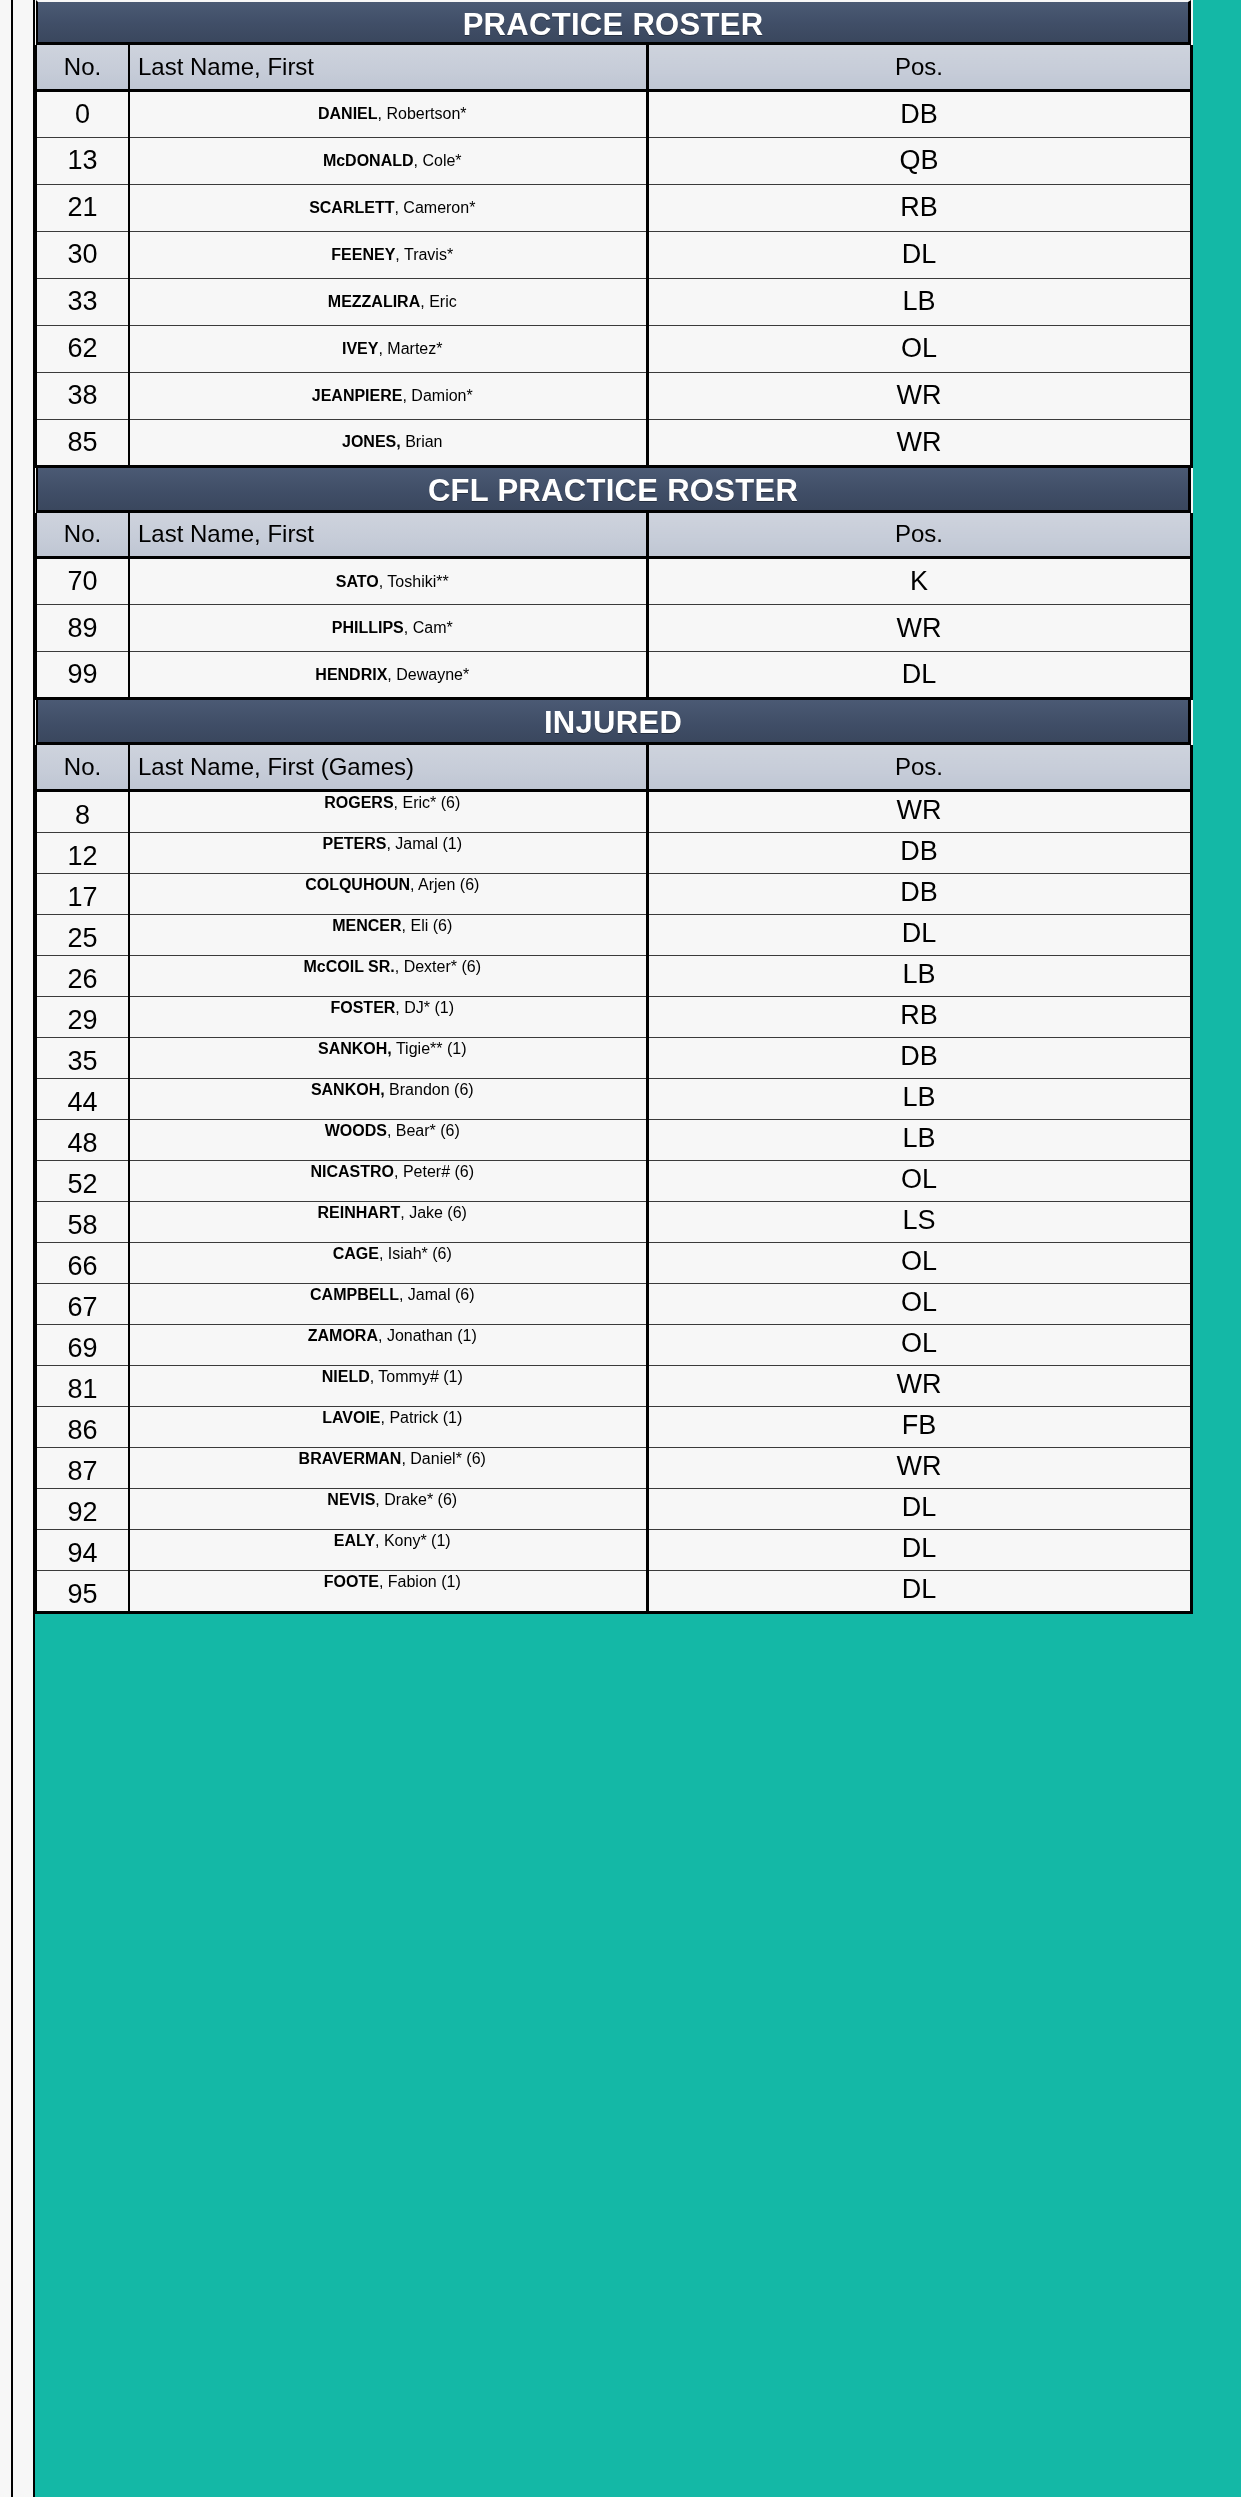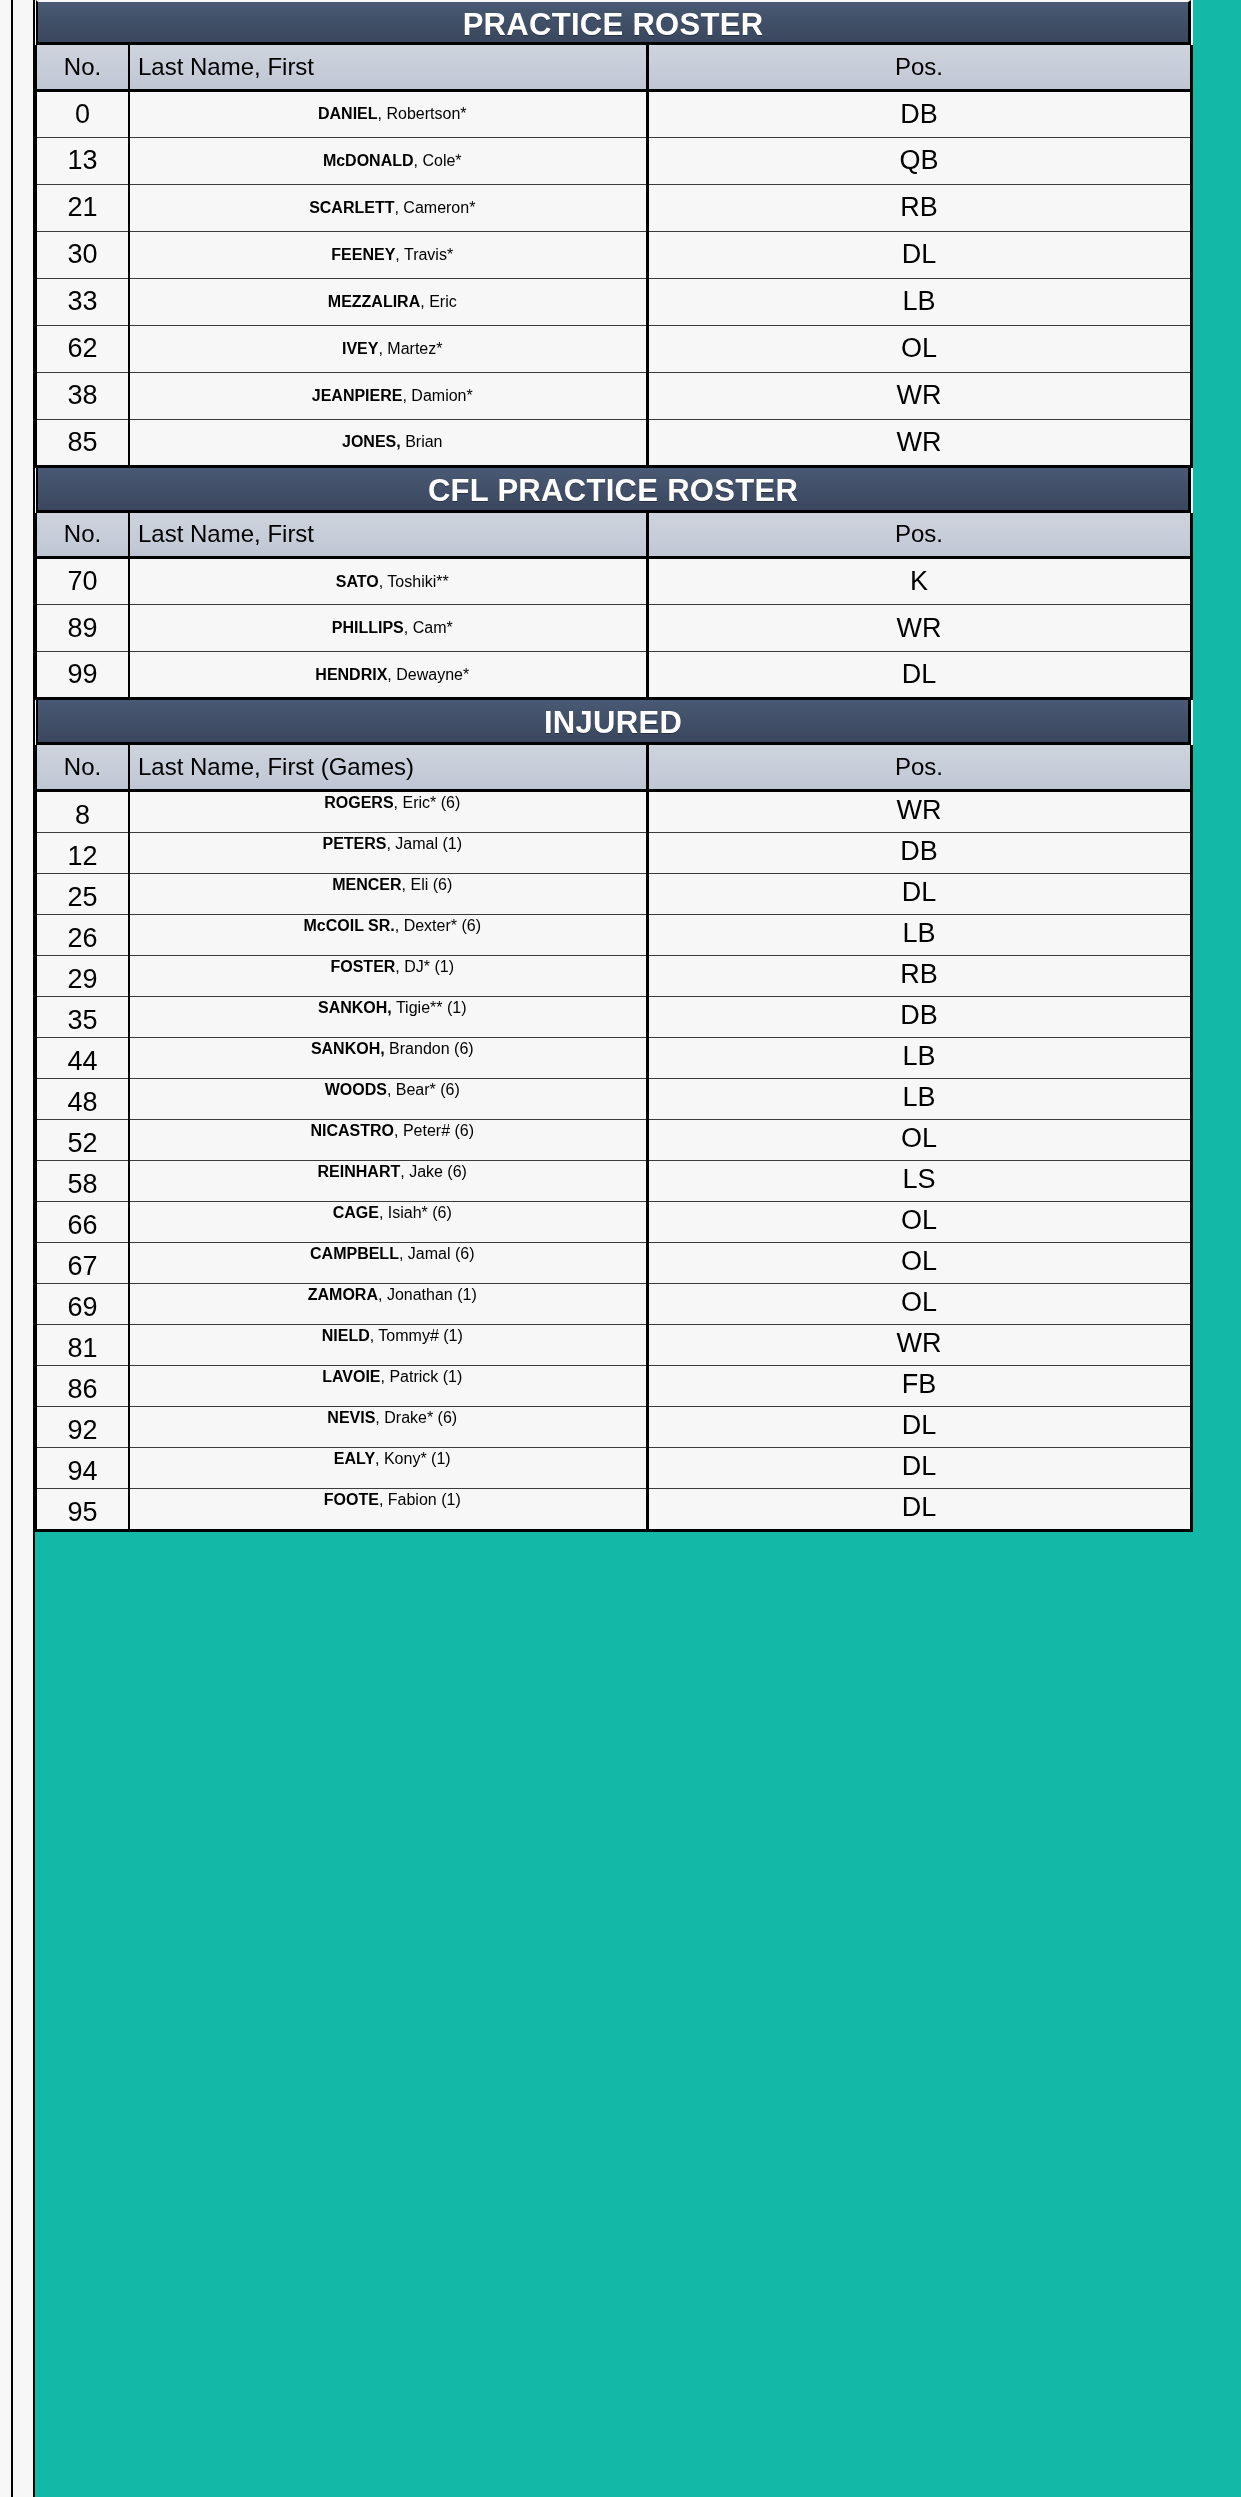--- a/index.html
+++ b/index.html
@@ -225,20 +225,25 @@
             <td class="d-no">8</td>
             <td class="d-name"><b>ROGERS</b><span>, Eric* (6)</span></td>
             <td class="d-pos">WR</td>
           </tr>
           <tr class="data-row inj">
             <td class="d-no">12</td>
             <td class="d-name"><b>PETERS</b><span>, Jamal (1)</span></td>
             <td class="d-pos">DB</td>
           </tr>
           <tr class="data-row inj">
+            <td class="d-no">17</td>
+            <td class="d-name"><b>COLQUHOUN</b><span>, Arjen (6)</span></td>
+            <td class="d-pos">DB</td>
+          </tr>
+          <tr class="data-row inj">
             <td class="d-no">25</td>
             <td class="d-name"><b>MENCER</b><span>, Eli (6)</span></td>
             <td class="d-pos">DL</td>
           </tr>
           <tr class="data-row inj">
             <td class="d-no">26</td>
             <td class="d-name"><b>McCOIL SR.</b><span>, Dexter* (6)</span></td>
             <td class="d-pos">LB</td>
           </tr>
           <tr class="data-row inj">
@@ -288,20 +293,25 @@
           </tr>
           <tr class="data-row inj">
             <td class="d-no">81</td>
             <td class="d-name"><b>NIELD</b><span>, Tommy# (1)</span></td>
             <td class="d-pos">WR</td>
           </tr>
           <tr class="data-row inj">
             <td class="d-no">86</td>
             <td class="d-name"><b>LAVOIE</b><span>, Patrick (1)</span></td>
             <td class="d-pos">FB</td>
+          </tr>
+          <tr class="data-row inj">
+            <td class="d-no">87</td>
+            <td class="d-name"><b>BRAVERMAN</b><span>, Daniel* (6)</span></td>
+            <td class="d-pos">WR</td>
           </tr>
           <tr class="data-row inj">
             <td class="d-no">92</td>
             <td class="d-name"><b>NEVIS</b><span>, Drake* (6)</span></td>
             <td class="d-pos">DL</td>
           </tr>
           <tr class="data-row inj">
             <td class="d-no">94</td>
             <td class="d-name"><b>EALY</b><span>, Kony* (1)</span></td>
             <td class="d-pos">DL</td>

